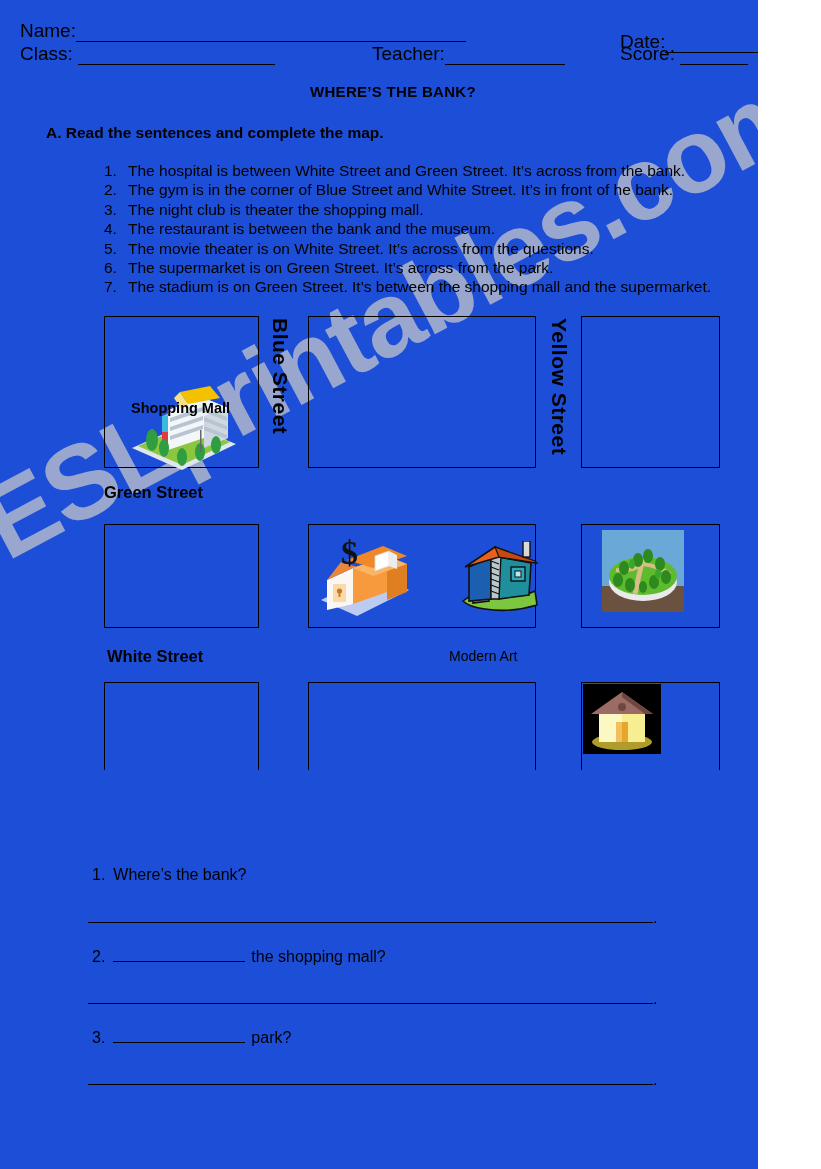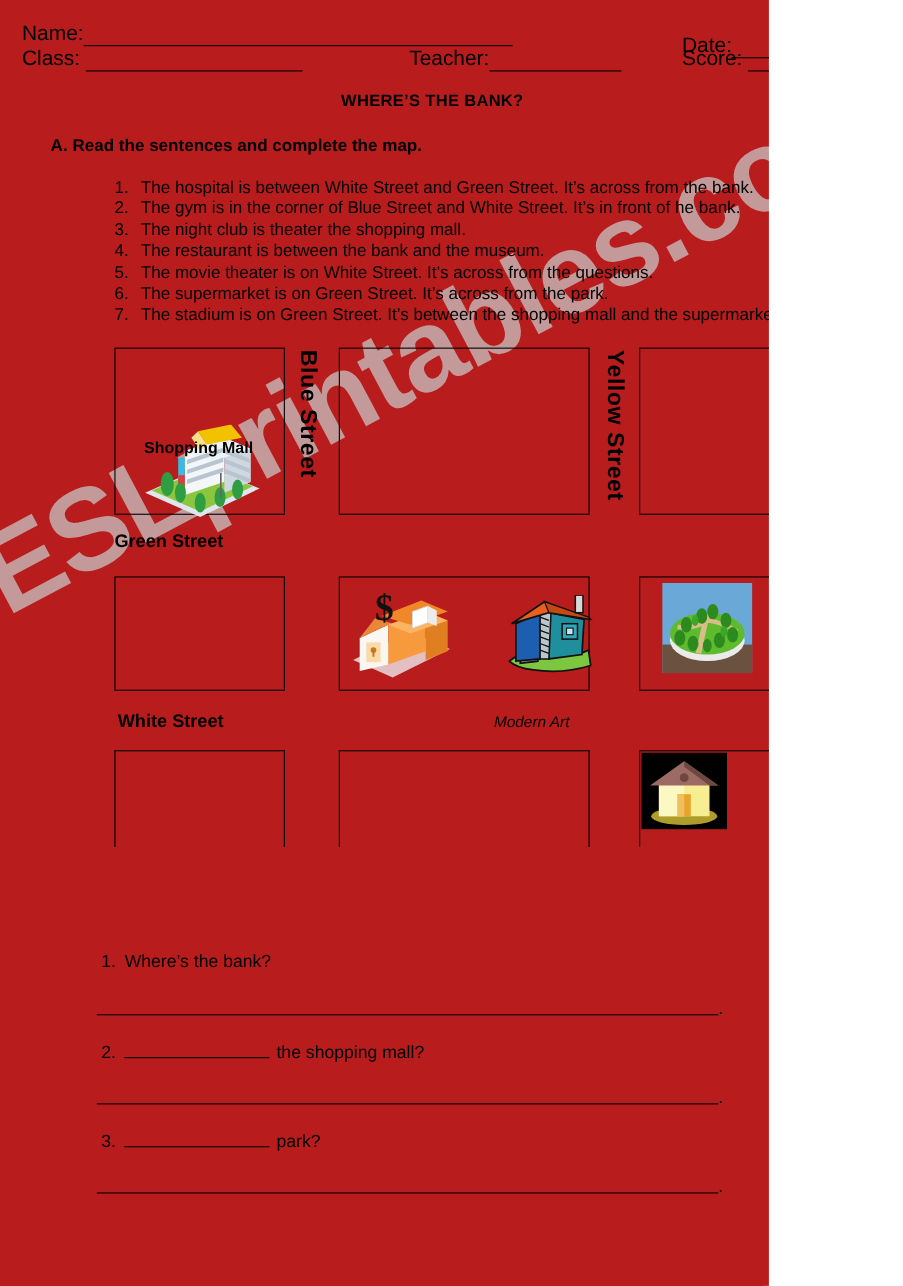--- a/index.html
+++ b/index.html
@@ -6,24 +6,24 @@
     margin: 0;
     padding: 0;
     background: #ffffff;
   }
   body {
     font-family: "Liberation Sans", sans-serif;
     color: #000000;
   }
   #page {
     position: relative;
-    width: 699px;
+    width: 758px;
     height: 1169px;
     overflow: hidden;
-    background: #b91c1c;
+    background: #1d4ed8;
   }
 
   
   #watermark {
     position: absolute;
     left: 0;
     top: 0;
     width: 821px;
     height: 1169px;
     pointer-events: none;
@@ -248,21 +248,21 @@
     <div class="block open-bottom" style="left:581px; top:682px; width:139px; height:88px;"></div>
 
     <div class="street-label-v" style="left:292px; top:318px;">Blue Street</div>
     <div class="street-label-v" style="left:571px; top:318px;">Yellow Street</div>
 
     <div class="street-label-h" style="left:104px; top:483px;">Green Street</div>
     <div class="street-label-h" style="left:107px; top:647px;">White Street</div>
 
     <div class="poi-label" style="left:131px; top:367px;">Shopping Mall</div>
 
-    <div class="poi-label plain" style="left:449px; top:615px;font-style:italic;">Modern Art</div>
+    <div class="poi-label plain" style="left:449px; top:615px;">Modern Art</div>
 
     <svg class="art" style="left:124px; top:386px;" width="120" height="84" viewBox="0 0 120 84">
 
       <polygon points="8,62 58,84 112,58 62,38" fill="#dfe6ee"></polygon>
       <polygon points="14,60 58,79 106,56 62,40" fill="#8cc63f"></polygon>
 
       <polygon points="44,24 80,12 80,52 44,64" fill="#f4f7fa"></polygon>
       <polygon points="80,12 104,22 104,52 80,62" fill="#cfd8e1"></polygon>
       <polygon points="44,24 80,12 104,22 68,34" fill="#eef3f7"></polygon>
 

